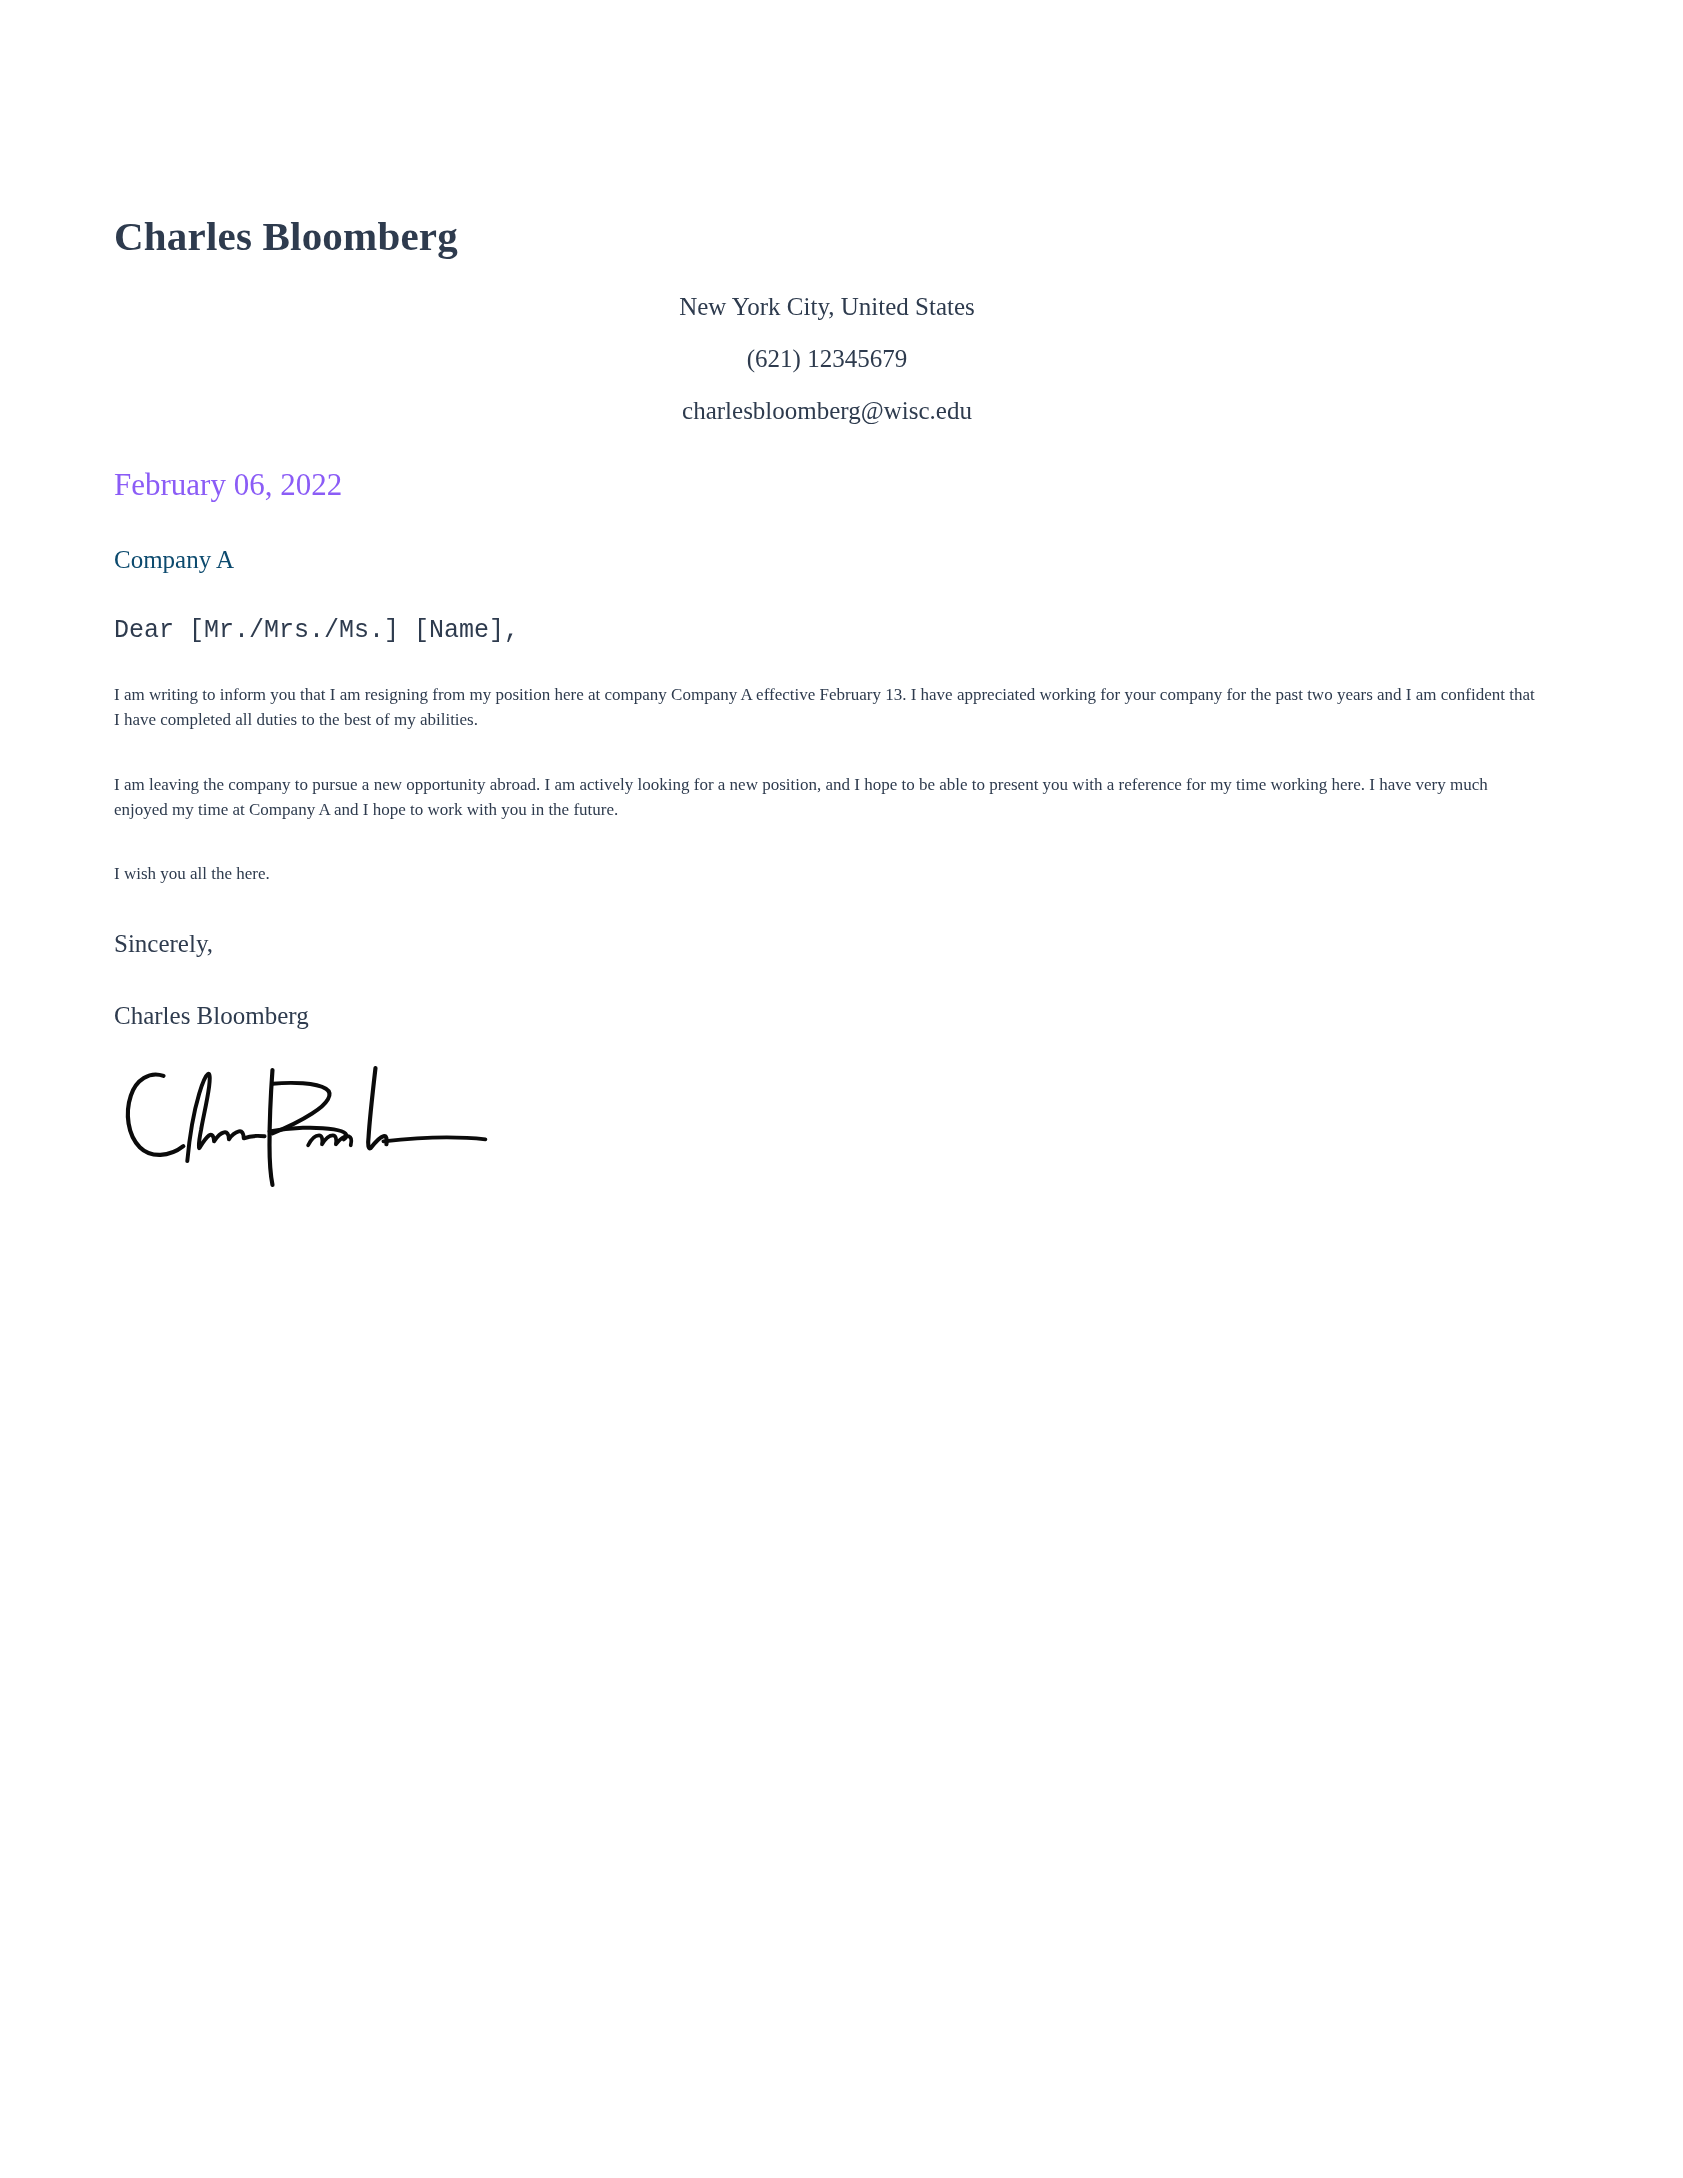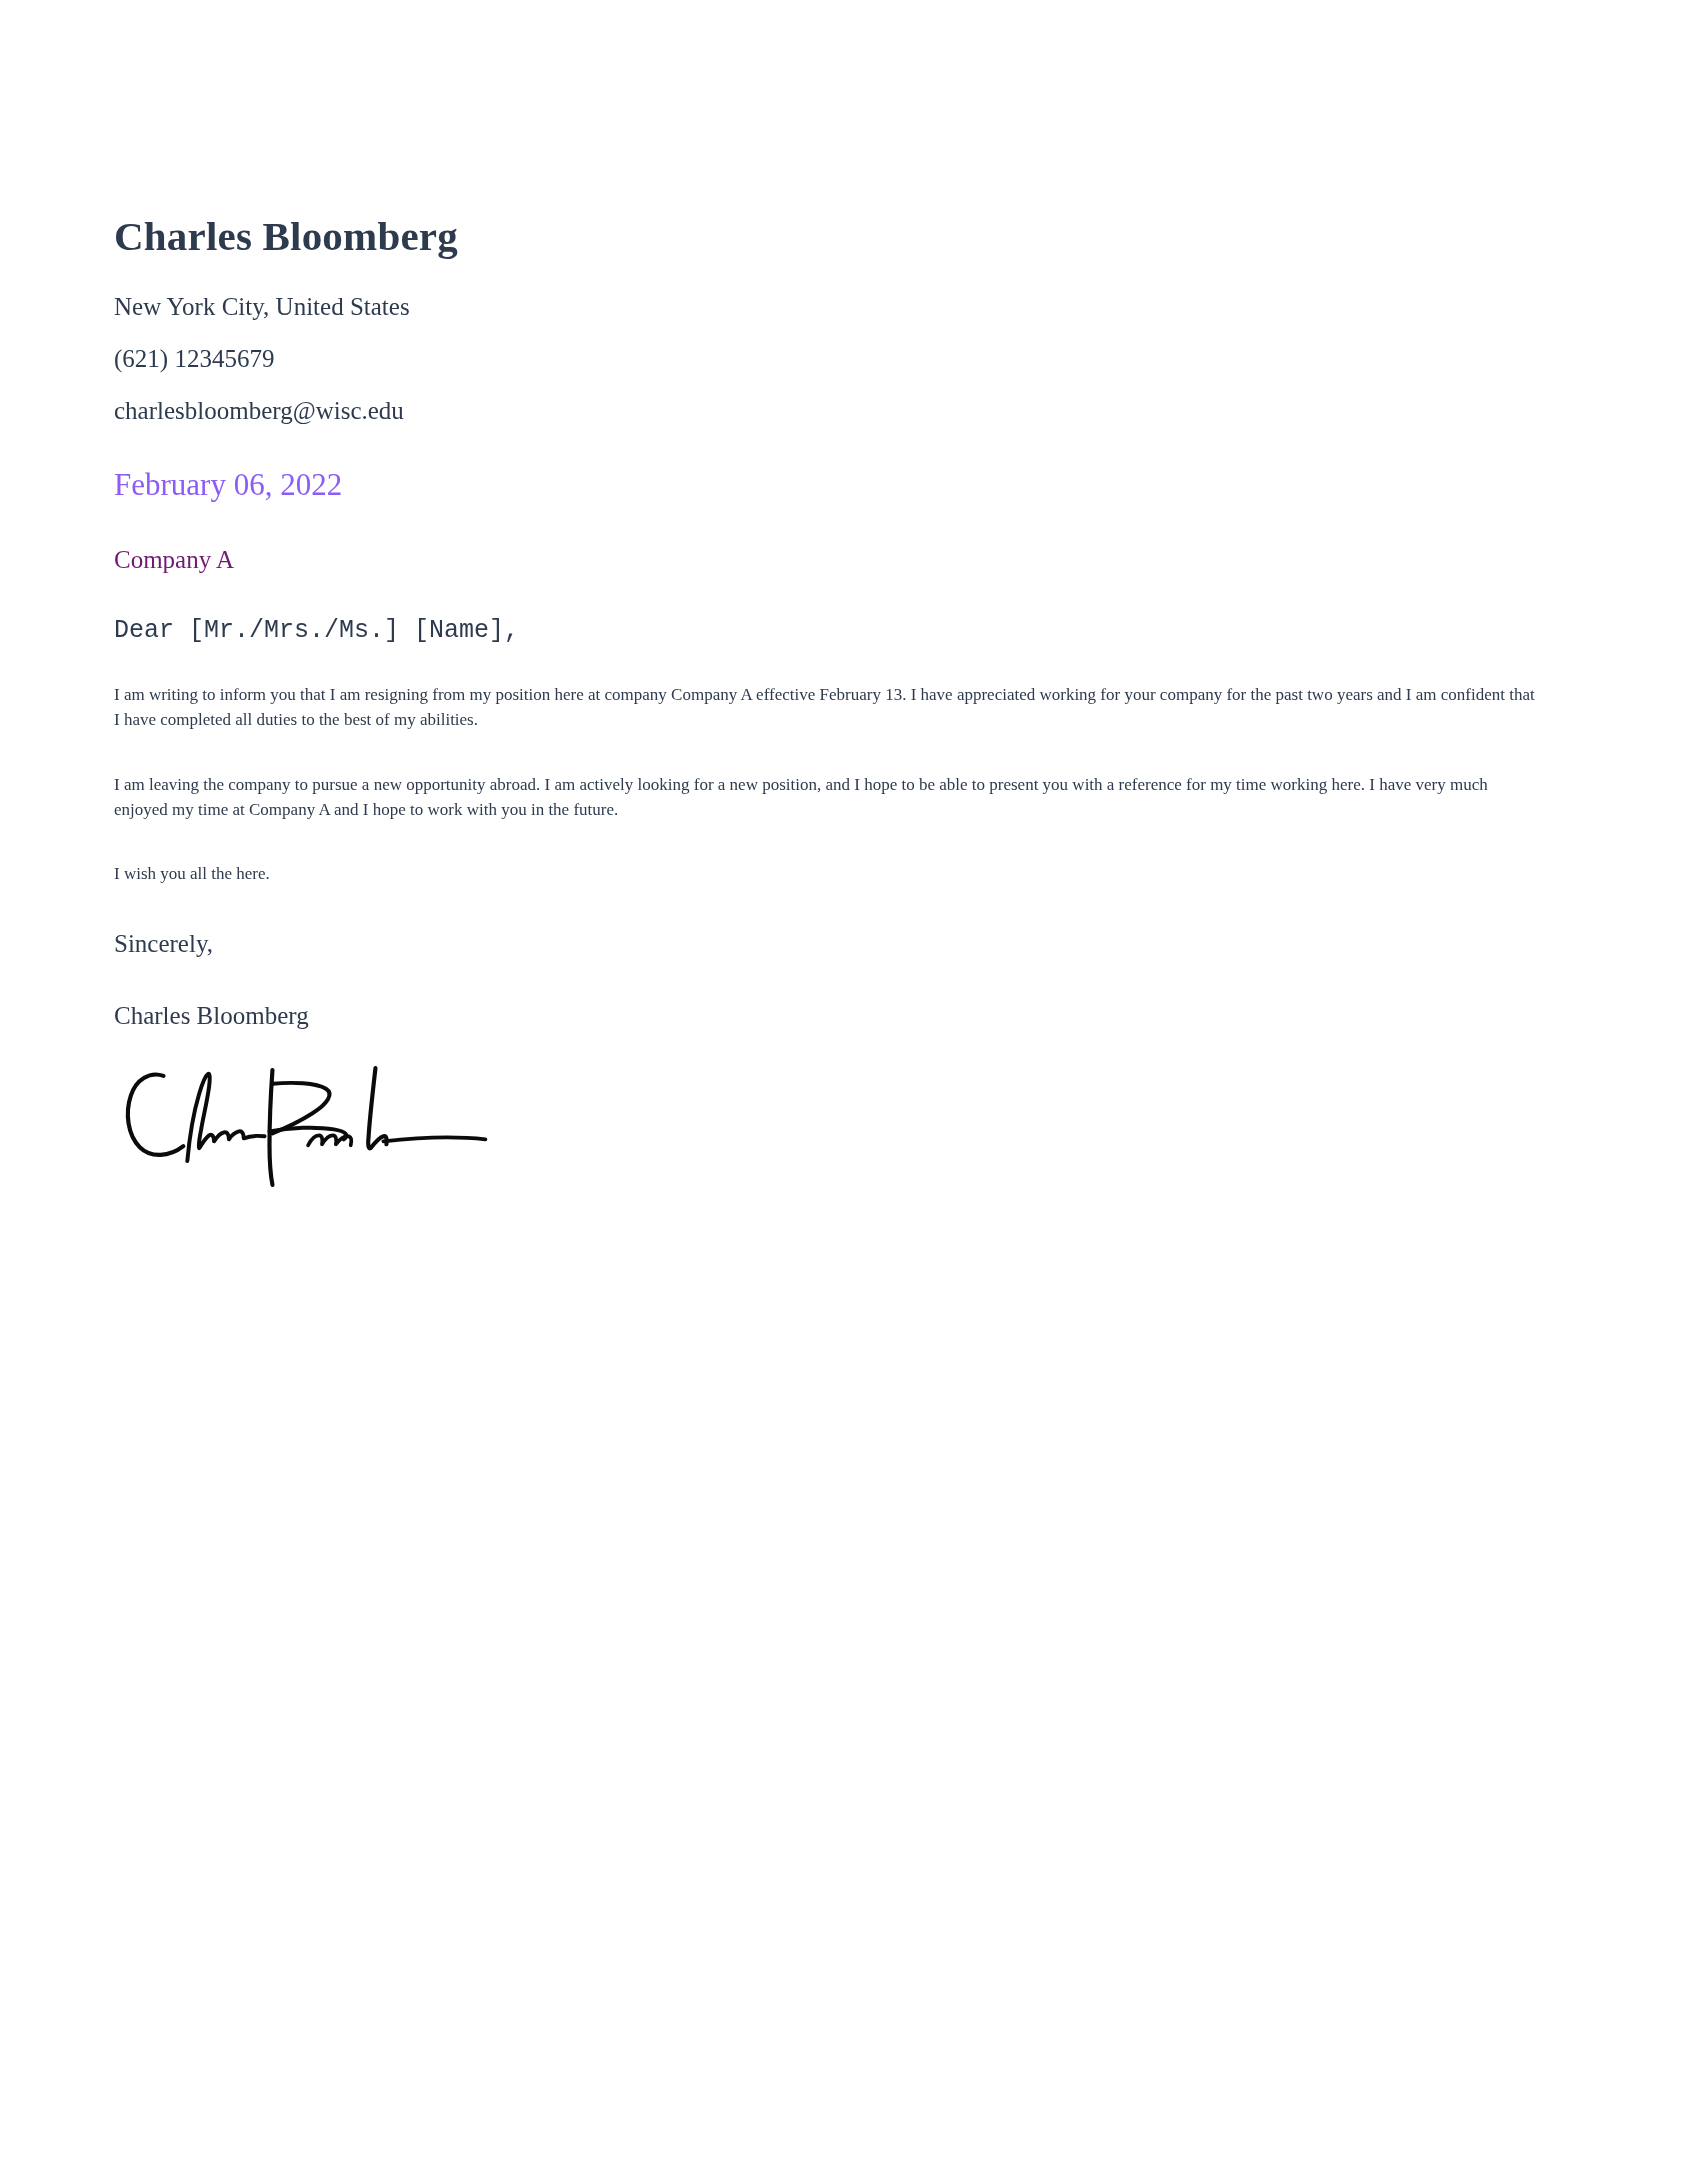--- a/index.html
+++ b/index.html
@@ -42,34 +42,35 @@
   
   .contact-block {
     margin: 0 0 0 0;
   }
   .contact-line {
     font-size: 25px;
     line-height: 1.0;
     margin: 0 0 27px 0;
     color: #2e3b4e;
     font-weight: normal;
+    text-align: center;
   }
 
   .date-line {
     font-size: 31px;
     line-height: 1.0;
     margin: 46px 0 0 0;
     color: #8b5cf6;
   }
 
   .recipient-line {
     font-size: 25px;
     line-height: 1.0;
     margin: 47px 0 0 0;
-    color: #701a75;
+    color: #0c4a6e;
   }
 
   .salutation-line {
     font-size: 25px;
     line-height: 1.0;
     margin: 46px 0 0 0;
     color: #2e3b4e;
     font-family: Liberation Mono, monospace;
   }
 

